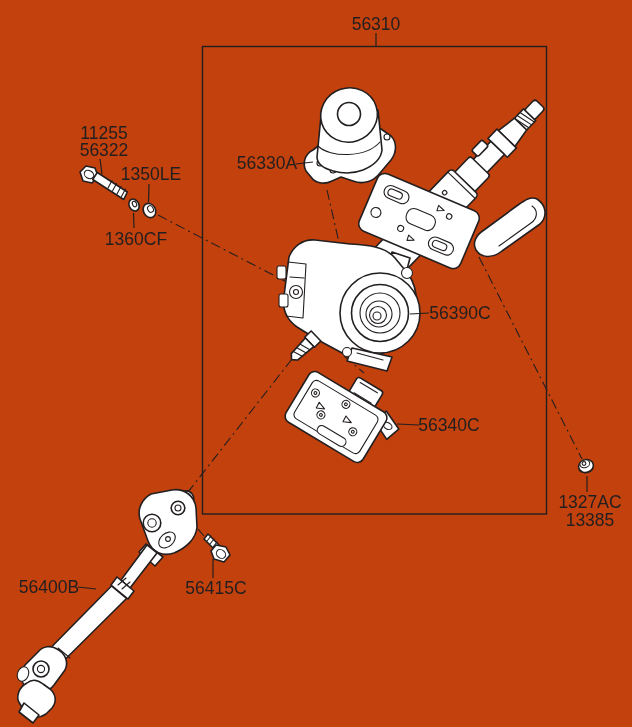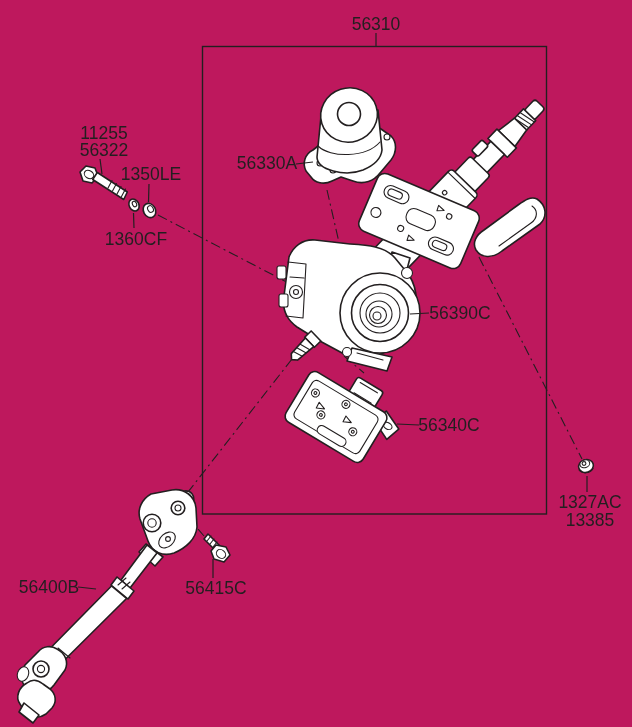--- a/index.html
+++ b/index.html
@@ -1,19 +1,19 @@
 <!DOCTYPE html>
 <html><head>
 <meta charset="utf-8">
 <style>
   html,body{margin:0;padding:0;background:#fff;}
   .stage{
     position:relative;
     width:632px;height:727px;
-    background:#be185d;
+    background:#c2410c;
     overflow:hidden;
     font-family:"Liberation Sans", sans-serif;
   }
   svg{position:absolute;left:0;top:0;}
   svg text{
     font-family:"Liberation Sans", sans-serif;
     font-size:17.5px;
     fill:#231f20;
     text-anchor:middle;
   }

